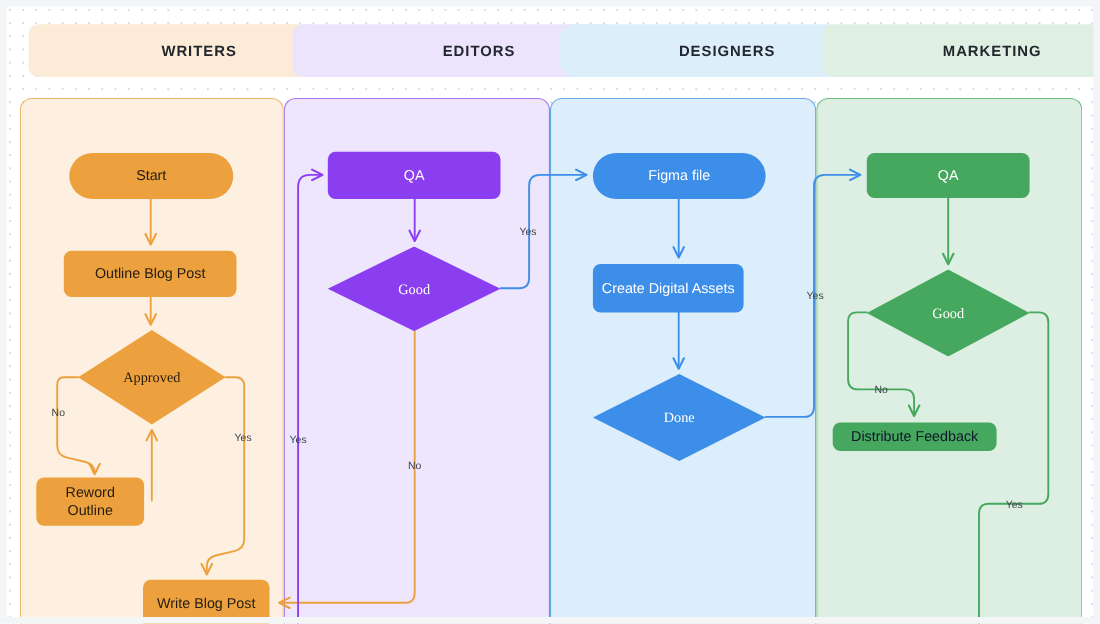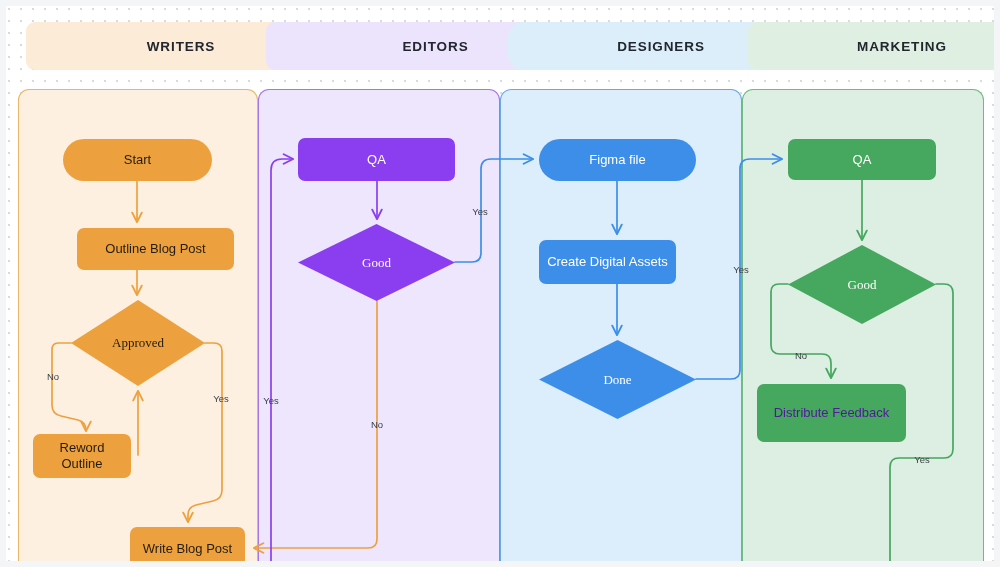--- a/index.html
+++ b/index.html
@@ -110,21 +110,21 @@
       <path class="edge" d="M696,379 L731,379 Q740,379 740,370 L740,169 Q740,159 750,159 L781,159" stroke="#3d8ee8" stroke-width="1.7" marker-end="url(#ah-3d8ee8)"></path>
       <path class="edge" d="M862,180 L862,239" stroke="#46a75e" stroke-width="1.7" marker-end="url(#ah-46a75e)"></path>
       <path class="edge" d="M788,284 L779,284 Q771,284 771,292 L771,345 Q771,354 780,354 L822,354 Q831,354 831,363 L831,377" stroke="#46a75e" stroke-width="1.7" marker-end="url(#ah-46a75e)"></path>
       <path class="edge" d="M936,284 L944,284 Q953,284 953,293 L953,449 Q953,458 944,458 L899,458 Q890,458 890,467 L890,575" stroke="#46a75e" stroke-width="1.7"></path>
     </svg>
 
   <div id="nodes">
       <div class="node pill" style="left: 63px; top: 139px; width: 149px; height: 42px; background: rgb(237, 161, 62); color: rgb(36, 28, 16);">
         <span>Start</span>
       </div>
-      <div class="node rect" style="left: 58px; top: 228px; width: 157px; height: 42px; background: rgb(237, 161, 62); color: rgb(36, 28, 16); margin-left: 19px;">
+      <div class="node rect" style="left: 58px; top: 228px; width: 157px; height: 42px; background: rgb(237, 161, 62); color: rgb(36, 28, 16);">
         <span>Outline Blog Post</span>
       </div>
       <div class="diamond-wrap" style="left: 71px; top: 300px; width: 134px; height: 86px;">
         <svg width="134" height="86" viewBox="0 0 134 86">
           <polygon points="67,0 134,43 67,86 0,43" fill="#eda13e"></polygon>
         </svg>
         <div class="diamond-label" style="color: rgb(36, 28, 16);">Approved</div>
       </div>
       <div class="node rect" style="left: 33px; top: 434px; width: 98px; height: 44px; background: rgb(237, 161, 62); color: rgb(36, 28, 16);">
         <span>Reword Outline</span>
@@ -155,21 +155,21 @@
       </div>
       <div class="node rect" style="left: 788px; top: 139px; width: 148px; height: 41px; background: rgb(70, 167, 94); color: rgb(255, 255, 255);">
         <span>QA</span>
       </div>
       <div class="diamond-wrap" style="left: 788px; top: 245px; width: 148px; height: 79px;">
         <svg width="148" height="79" viewBox="0 0 148 79">
           <polygon points="74,0 148,39.5 74,79 0,39.5" fill="#46a75e"></polygon>
         </svg>
         <div class="diamond-label" style="color: rgb(255, 255, 255);">Good</div>
       </div>
-      <div class="node rect" style="left: 757px; top: 384px; width: 149px; height: 58px; background: rgb(70, 167, 94); color: #4c1d95;">
+      <div class="node rect" style="left: 757px; top: 384px; width: 149px; height: 26px; background: rgb(70, 167, 94); color: #0f172a;">
         <span>Distribute Feedback</span>
       </div>
     </div>
 
   <div id="edge-labels">
       <div class="edge-label" style="left: 53px; top: 376px;">No</div>
       <div class="edge-label" style="left: 221px; top: 398px;">Yes</div>
       <div class="edge-label" style="left: 271px; top: 400px;">Yes</div>
       <div class="edge-label" style="left: 377px; top: 424px;">No</div>
       <div class="edge-label" style="left: 480px; top: 211px;">Yes</div>

